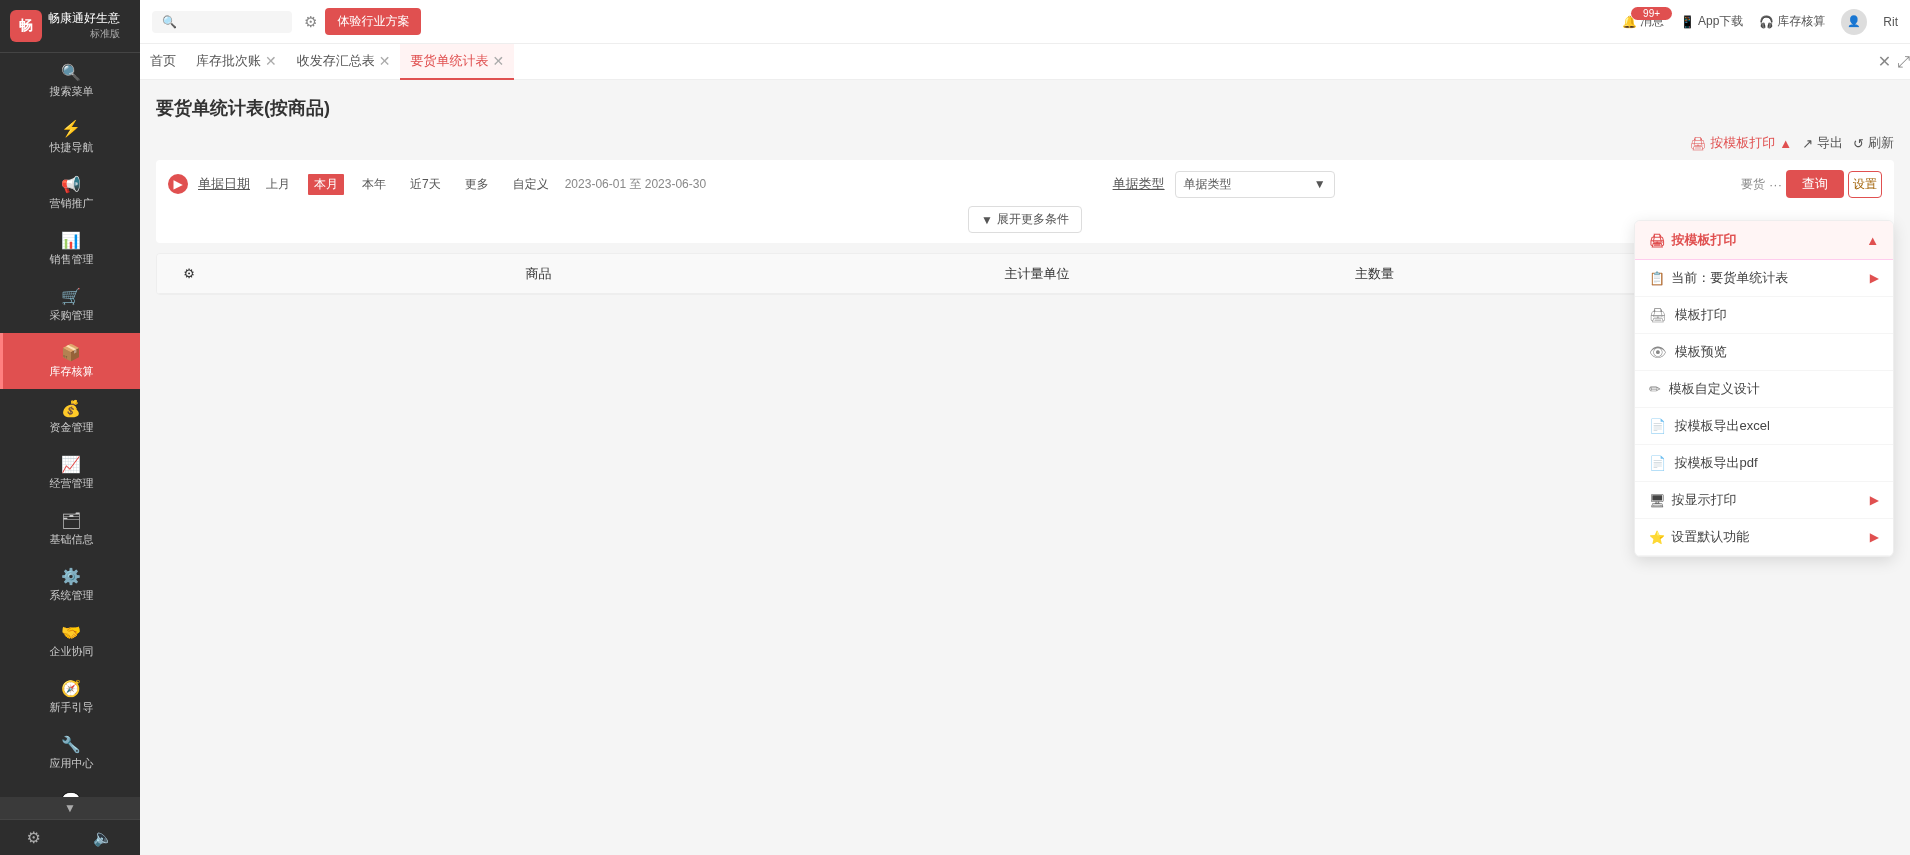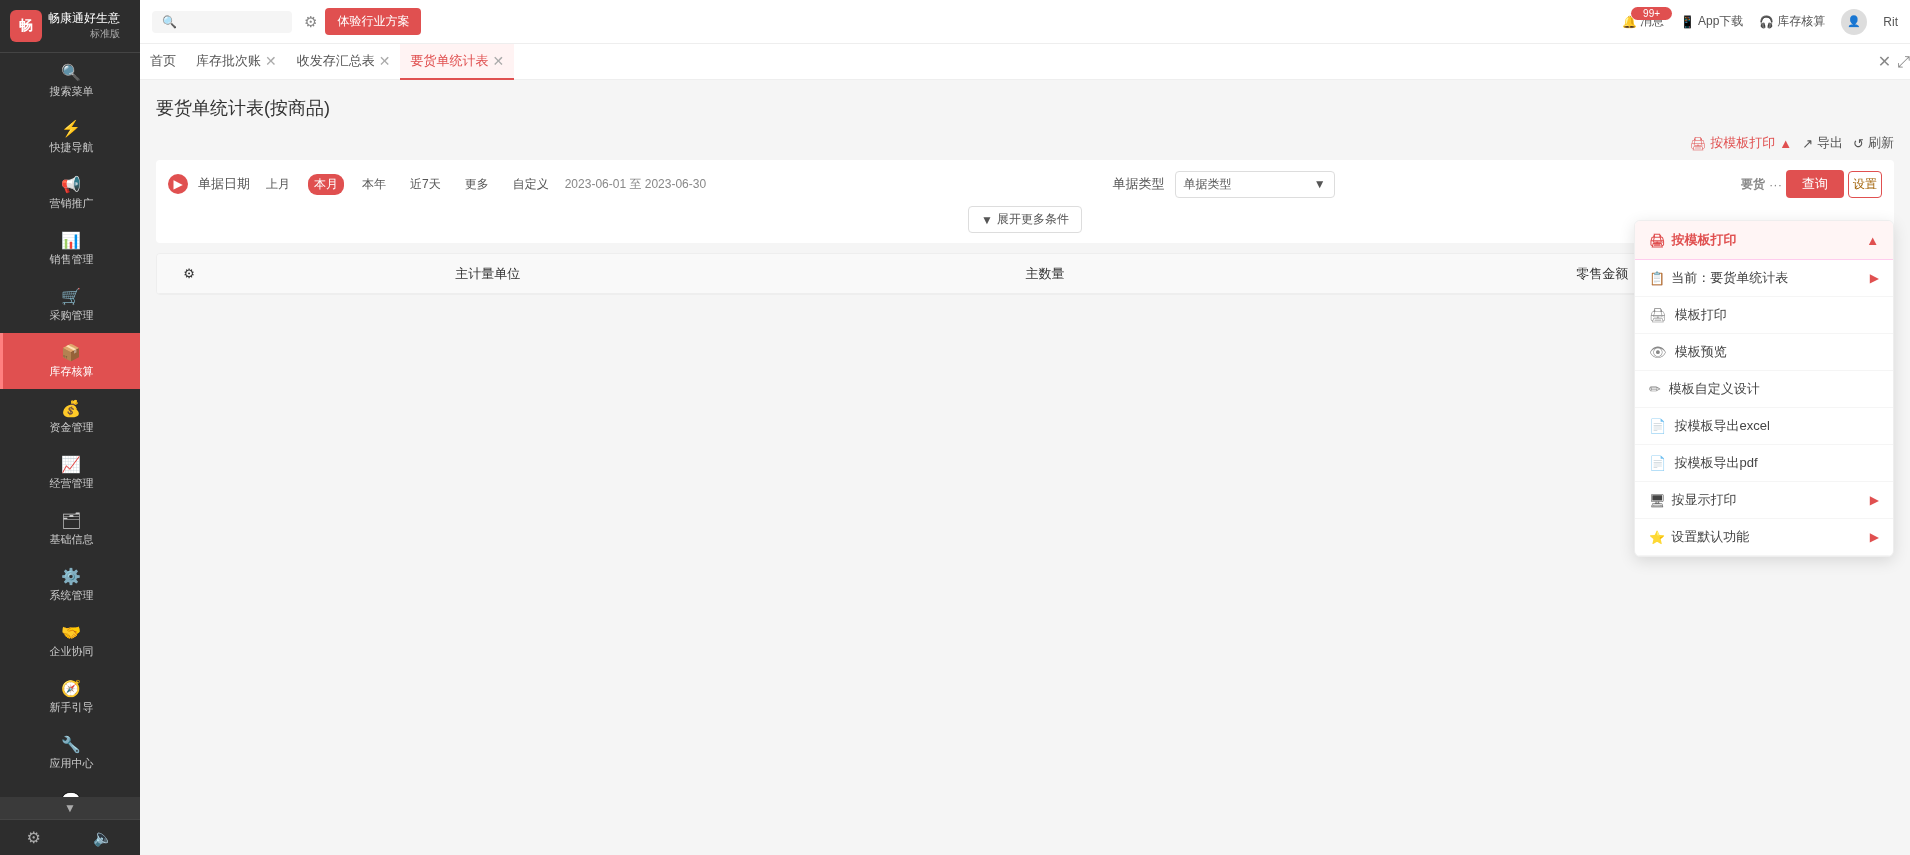--- a/index.html
+++ b/index.html
@@ -119,21 +119,21 @@
     
     .content {
       flex: 1;
       overflow-y: auto;
       padding: 16px;
       background: #f5f5f5;
       position: relative;
     }
 
     .page-title {
-      font-size: 18px; font-weight: normal; color: #333; margin-bottom: 14px;
+      font-size: 18px; font-weight: bold; color: #333; margin-bottom: 14px;
     }
 
     
     .filter-bar {
       background: #fff;
       border-radius: 4px;
       padding: 10px 12px;
       margin-bottom: 10px;
       display: flex;
       flex-direction: column;
@@ -141,26 +141,26 @@
     }
     .filter-row { display: flex; align-items: center; gap: 10px; flex-wrap: wrap; }
     .filter-expand-btn {
       display: flex; align-items: center;
       background: #fff; border: 1px solid #ddd;
       border-radius: 4px; padding: 4px 12px;
       color: #555; font-size: 12px; cursor: pointer;
       margin: 0 auto;
       gap: 4px;
     }
-    .filter-label { color: #555; font-size: 13px; white-space: nowrap; }
+    .filter-label { color: #555; font-size: 13px; white-space: nowrap; text-decoration: underline; }
     .date-btn {
       background: none; border: none; font-size: 12px; cursor: pointer;
       padding: 2px 6px; color: #555;
     }
-    .date-btn.active { background: #e05050; color: #fff; border-radius: 9px; }
+    .date-btn.active { background: #e05050; color: #fff; border-radius: 1px; }
     .date-range { color: #888; font-size: 12px; }
 
     .filter-select {
       display: flex; align-items: center; gap: 4px;
       border: 1px solid #ddd; border-radius: 4px; padding: 4px 8px;
       background: #fff; color: #555; font-size: 12px; cursor: pointer;
       min-width: 160px;
     }
 
     .query-btn {
@@ -419,38 +419,39 @@
 
         <span class="filter-label">单据类型</span>
         <div class="filter-select">
           <span>单据类型</span>
           <span style="margin-left:auto;">▼</span>
         </div>
 
         <div style="flex:1"></div>
 
         <div style="display:flex;align-items:center;gap:4px;">
-          <span style="color:#888;font-size:12px;font-weight:bold;">要货</span>
+          <span style="color:#888;font-size:12px;">要货</span>
           <span style="cursor:pointer;color:#888;">···</span>
           <button class="query-btn">查询</button>
           <button class="settings-btn">设置</button>
         </div>
       </div>
 
       <div style="display:flex;justify-content:center;">
         <button class="filter-expand-btn">
           <span>▼</span>
           <span>展开更多条件</span>
         </button>
       </div>
     </div>
 
     <div class="data-table">
       <div class="table-header" id="table-header">
           <div class="th"><span>⚙</span></div>
+          <div class="th product">商品</div>
           <div class="th">主计量单位</div>
           <div class="th">主数量</div>
           <div class="th">零售金额</div>
         </div>
     </div>
 
     <div class="dropdown-menu">
       <div class="dropdown-header">
         <div class="dropdown-header-left">
           <span>🖨</span>

